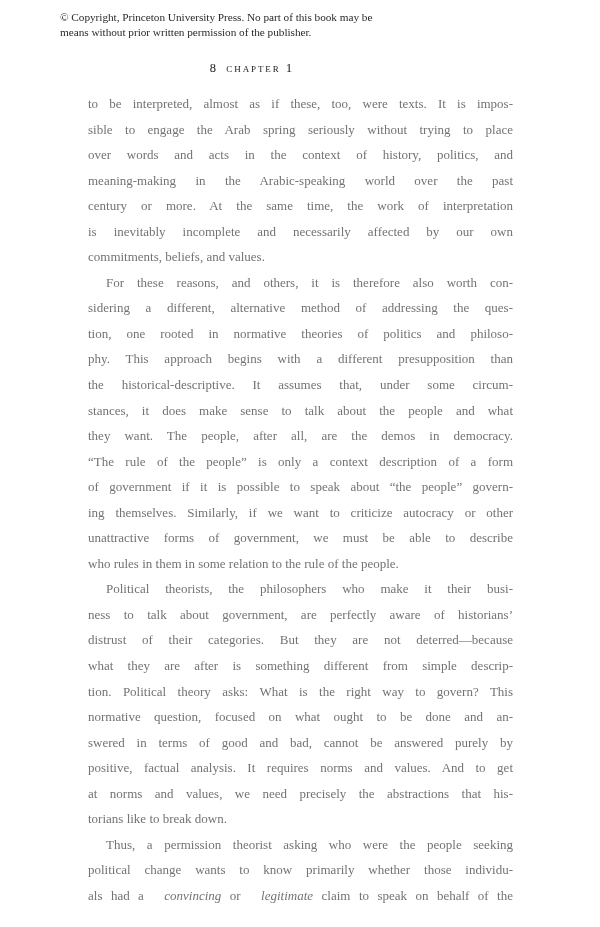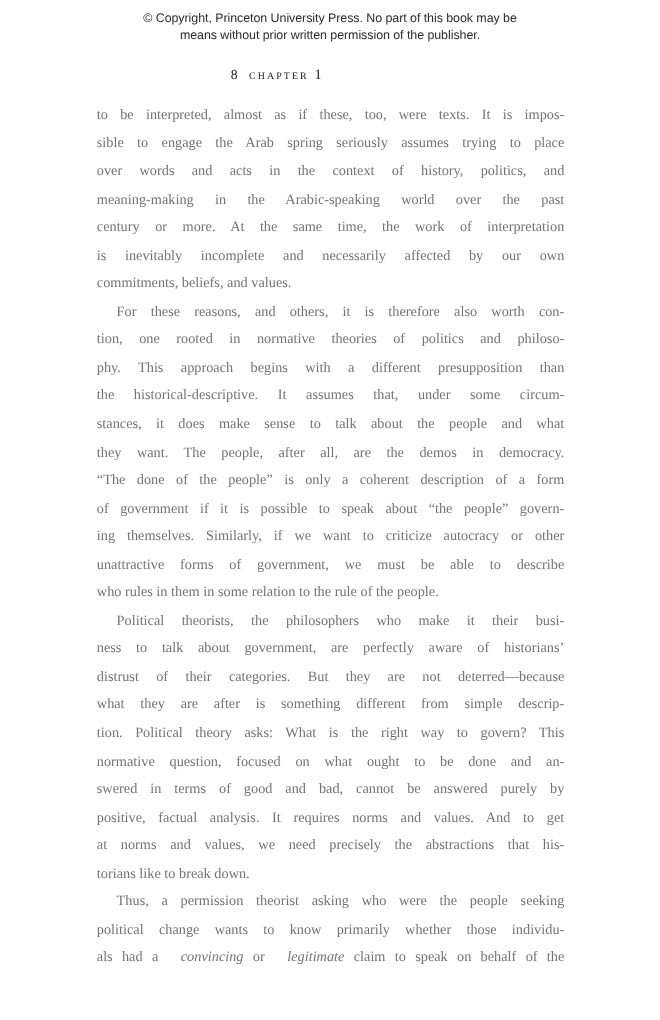--- a/index.html
+++ b/index.html
@@ -22,22 +22,22 @@
     height: 927px;
     box-sizing: border-box;
   }
 
   
   .copyright-block {
     position: absolute;
     top: 10px;
     left: 60px;
     width: 480px;
-    text-align: center;
-    font-family: Liberation Sans, sans-serif;
+    text-align: left;
+    font-family: Liberation Serif, serif;
     font-size: 11.3px;
     line-height: 15.4px;
     color: #2b2b2b;
     letter-spacing: -0.05px;
   }
   .copyright-block .cline { display: block; white-space: nowrap; }
 
   
   .running-head {
     position: absolute;
@@ -123,36 +123,37 @@
   </div>
 
   <div class="running-head">
     <span class="folio">8</span><span class="chap">Chapter 1</span>
   </div>
 
   <div class="body-text">
 
     <div>
       <span class="tline just">to be interpreted, almost as if these, too, were texts. It is impos-</span>
-      <span class="tline just">sible to engage the Arab spring seriously assumes trying to place</span>
+      <span class="tline just">sible to engage the Arab spring seriously without trying to place</span>
       <span class="tline just">over words and acts in the context of history, politics, and</span>
       <span class="tline just">meaning-making in the Arabic-speaking world over the past</span>
       <span class="tline just">century or more. At the same time, the work of interpretation</span>
       <span class="tline just">is inevitably incomplete and necessarily affected by our own</span>
       <span class="tline last">commitments, beliefs, and values.</span>
     </div>
 
     <div>
       <span class="tline just indent">For these reasons, and others, it is therefore also worth con-</span>
+      <span class="tline just">sidering a different, alternative method of addressing the ques-</span>
       <span class="tline just">tion, one rooted in normative theories of politics and philoso-</span>
       <span class="tline just">phy. This approach begins with a different presupposition than</span>
       <span class="tline just">the historical-descriptive. It assumes that, under some circum-</span>
       <span class="tline just">stances, it does make sense to talk about the people and what</span>
       <span class="tline just">they want. The people, after all, are the demos in democracy.</span>
-      <span class="tline just">“The done of the people” is only a coherent description of a form</span>
+      <span class="tline just">“The rule of the people” is only a context description of a form</span>
       <span class="tline just">of government if it is possible to speak about “the people” govern-</span>
       <span class="tline just">ing themselves. Similarly, if we want to criticize autocracy or other</span>
       <span class="tline just">unattractive forms of government, we must be able to describe</span>
       <span class="tline last">who rules in them in some relation to the rule of the people.</span>
     </div>
 
     <div>
       <span class="tline just indent">Political theorists, the philosophers who make it their busi-</span>
       <span class="tline just">ness to talk about government, are perfectly aware of historians’</span>
       <span class="tline just">distrust of their categories. But they are not deterred—because</span>

